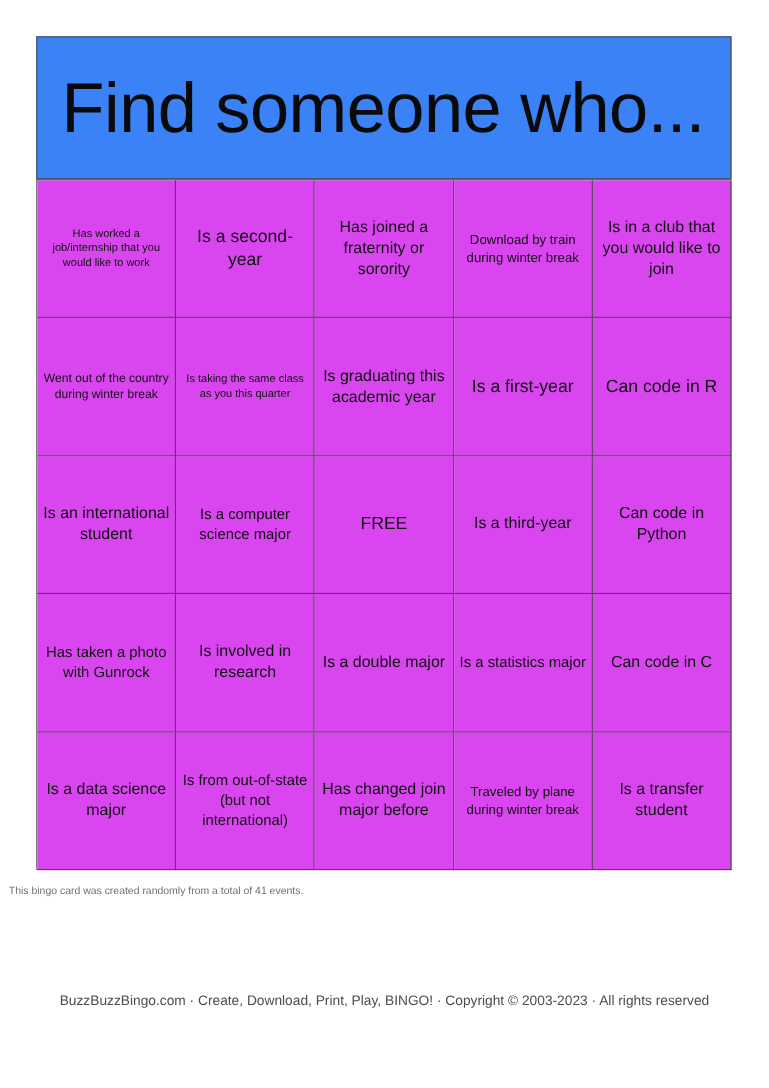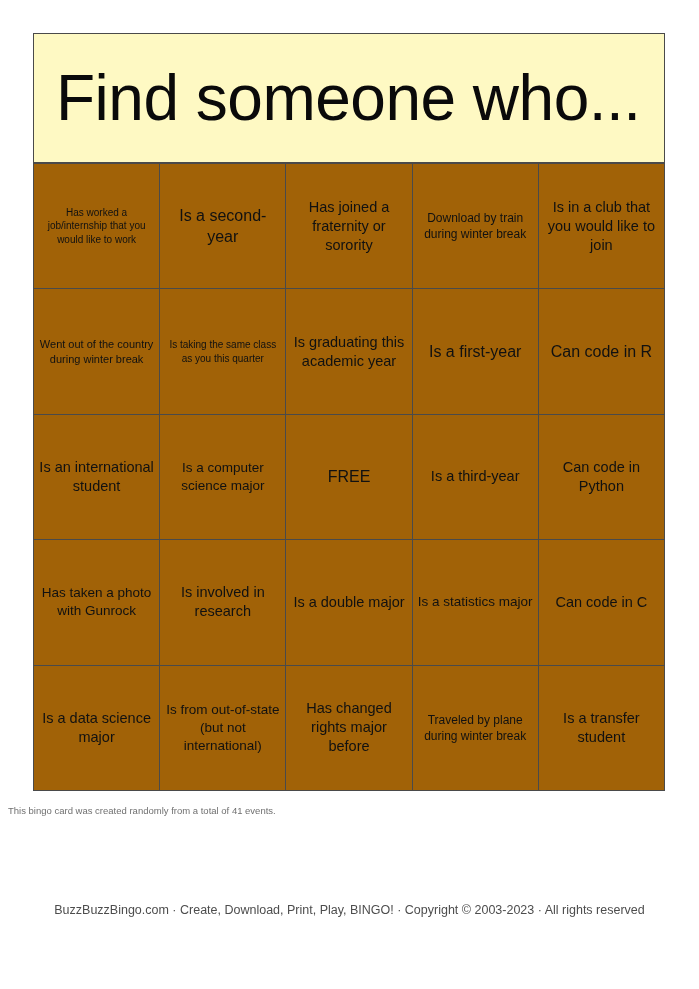--- a/index.html
+++ b/index.html
@@ -24,21 +24,21 @@
   }
 
   
   .title-box {
     border: 1px solid #4a4a4a;
     height: 130px;
     box-sizing: border-box;
     display: flex;
     align-items: center;
     padding-left: 22px;
-    background: #fef9c3;
+    background: #3b82f6;
   }
   .title-text {
     font-size: 64px;
     line-height: 1;
     font-weight: 400;
     letter-spacing: -0.5px;
     color: #0a0a0a;
     white-space: nowrap;
   }
 
@@ -53,21 +53,21 @@
   }
   .cell {
     border-right: 1px solid #4a4a4a;
     border-bottom: 1px solid #4a4a4a;
     box-sizing: border-box;
     display: flex;
     align-items: center;
     justify-content: center;
     text-align: center;
     padding: 3px 4px;
-    background: #a16207;
+    background: #d946ef;
     overflow: hidden;
   }
   .cell-text {
     display: block;
     width: 100%;
     color: #111;
   }
 
   
   .fs-xs  .cell-text { font-size: 10px;   line-height: 13.5px; }
@@ -171,21 +171,21 @@
       <div class="cell fs-ml">
         <span class="cell-text">Can code in C</span>
       </div>
       <div class="cell fs-ml">
         <span class="cell-text">Is a data science major</span>
       </div>
       <div class="cell fs-m">
         <span class="cell-text">Is from out-of-state (but not international)</span>
       </div>
       <div class="cell fs-ml">
-        <span class="cell-text">Has changed rights major before</span>
+        <span class="cell-text">Has changed join major before</span>
       </div>
       <div class="cell fs-sm">
         <span class="cell-text">Traveled by plane during winter break</span>
       </div>
       <div class="cell fs-ml">
         <span class="cell-text">Is a transfer student</span>
       </div>
     </div>
 
 </div>

